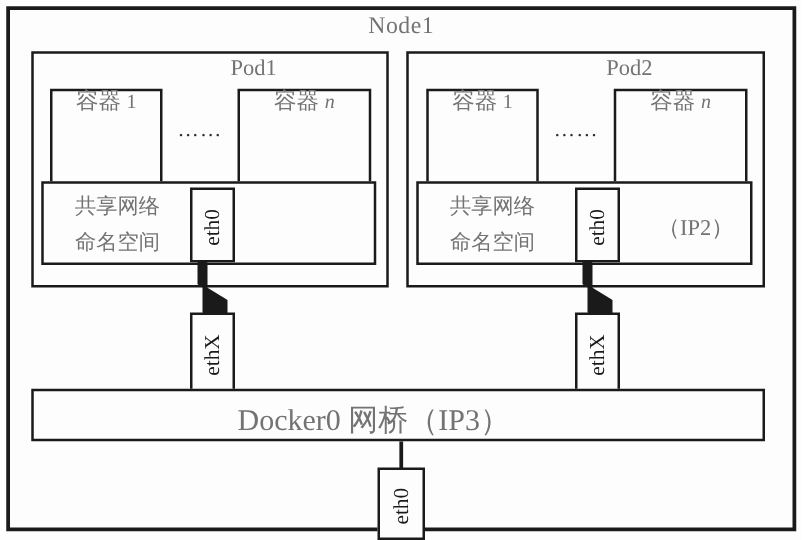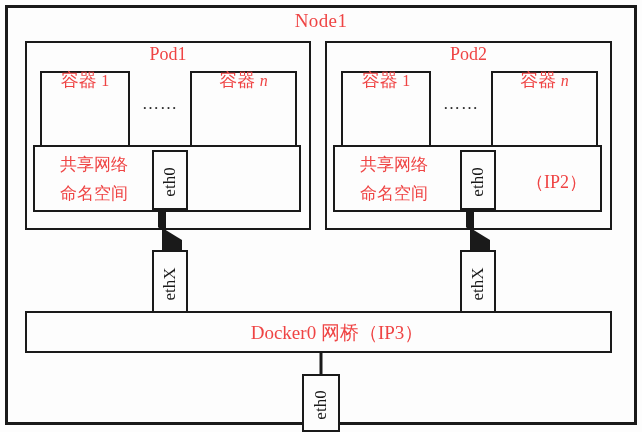--- a/index.html
+++ b/index.html
@@ -21,21 +21,21 @@
   .box {
     position: absolute;
     box-sizing: border-box;
     background: #fdfdfd;
     border: 2px solid #1a1a1a;
   }
   .label {
     position: absolute;
     text-align: center;
     white-space: nowrap;
-    color: #ef4444;
+    color: #737373;
   }
   
   #node-frame {
     left: 5px;
     top: 5px;
     width: 632px;
     height: 420px;
     border-width: 3px;
   }
   #node-title {
@@ -45,20 +45,21 @@
     font-size: 19px;
     letter-spacing: 0.4px;
   }
   
   .pod-frame { border-width: 2px; }
   #pod1-frame { left: 25px;  top: 41px; width: 286px; height: 189px; }
   #pod2-frame { left: 325px; top: 41px; width: 287px; height: 189px; }
   .pod-title {
     top: 44px;
     font-size: 18px;
+    padding-left: 35px;
   }
   #pod1-title { left: 25px;  width: 286px; }
   #pod2-title { left: 325px; width: 287px; }
 
   
   .container-box {
     top: 71px;
     height: 79px;
   }
   #pod1-c1 { left: 40px;  width: 90px; }
@@ -137,22 +138,21 @@
   
   #ethx1-box { left: 152px; top: 250px; width: 36px; height: 64px; }
   #ethx2-box { left: 460px; top: 250px; width: 36px; height: 64px; }
   #ethx1-label { left: 131px; top: 274px; width: 78px; transform: rotate(-90deg); }
   #ethx2-label { left: 439px; top: 274px; width: 78px; transform: rotate(-90deg); }
 
   
   #docker0-box { left: 25px; top: 311px; width: 587px; height: 42px; }
   #docker0-label {
     left: 25px; top: 320px; width: 548px;
-    font-size: 19px;
-    padding-left: 38px;
+    font-size: 24px;
   }
 
   
   #host-eth0-box { left: 302px; top: 374px; width: 38px; height: 58px; }
   #host-eth0-label { left: 282px; top: 395px; width: 78px; transform: rotate(-90deg); }
 
   
   .connector {
     position: absolute;
   }

